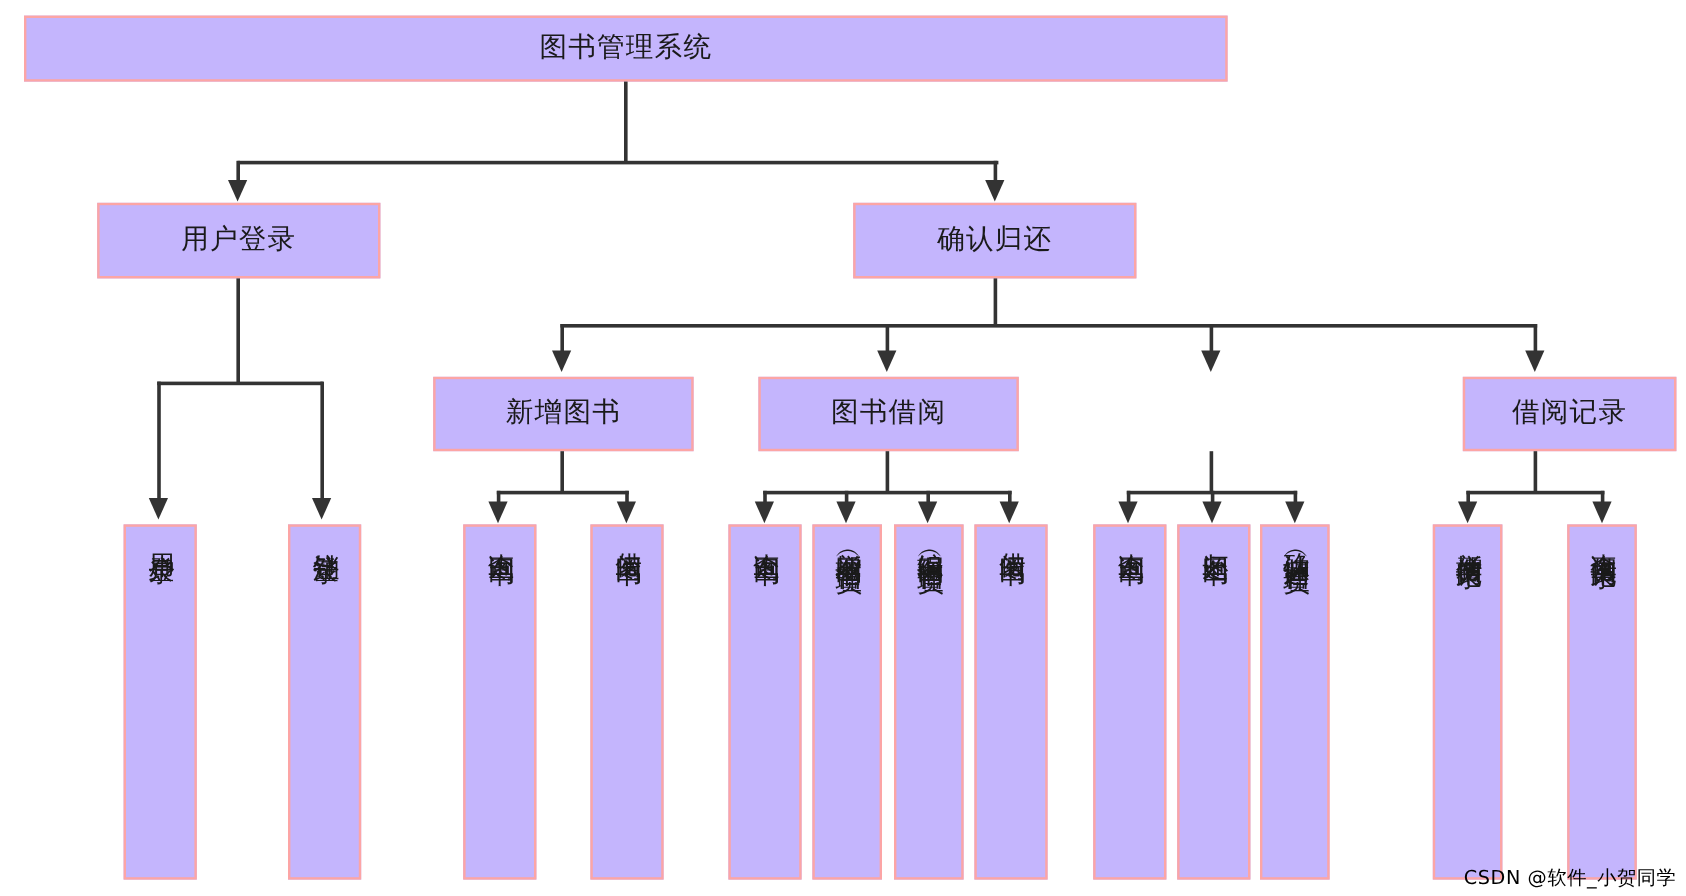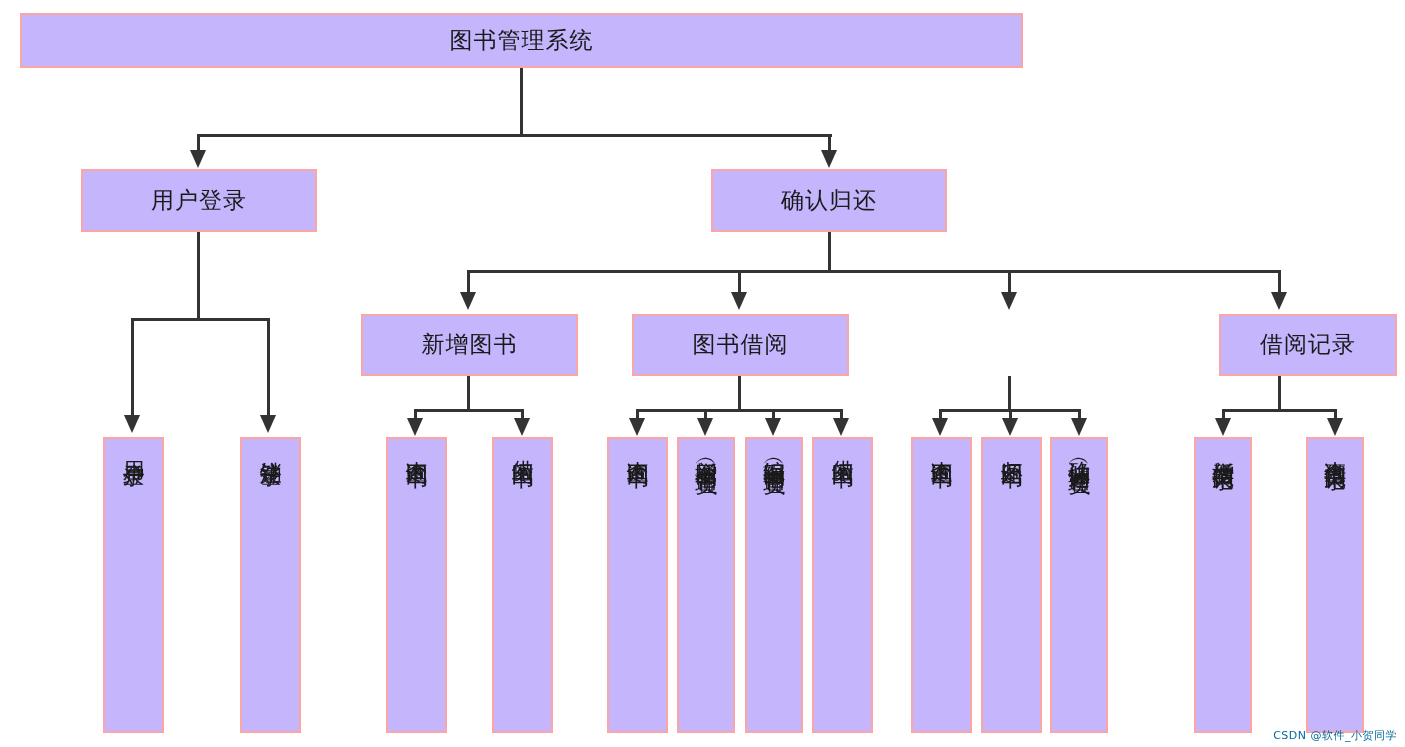--- a/index.html
+++ b/index.html
@@ -66,22 +66,22 @@
     height: 0;
     border-left: 8px solid transparent;
     border-right: 8px solid transparent;
     border-top: 18px solid #333333;
   }
   
   #watermark {
     position: absolute;
     right: 8px;
     bottom: 4px;
-    font-size: 11px;
-    color: #0369a1;
+    font-size: 16px;
+    color: #000000;
     letter-spacing: 0.5px;
     white-space: nowrap;
     font-family: "DejaVu Sans", "Liberation Sans", sans-serif;
   }
 </style>
 </head>
 <body>
 
 <div id="canvas">
 

